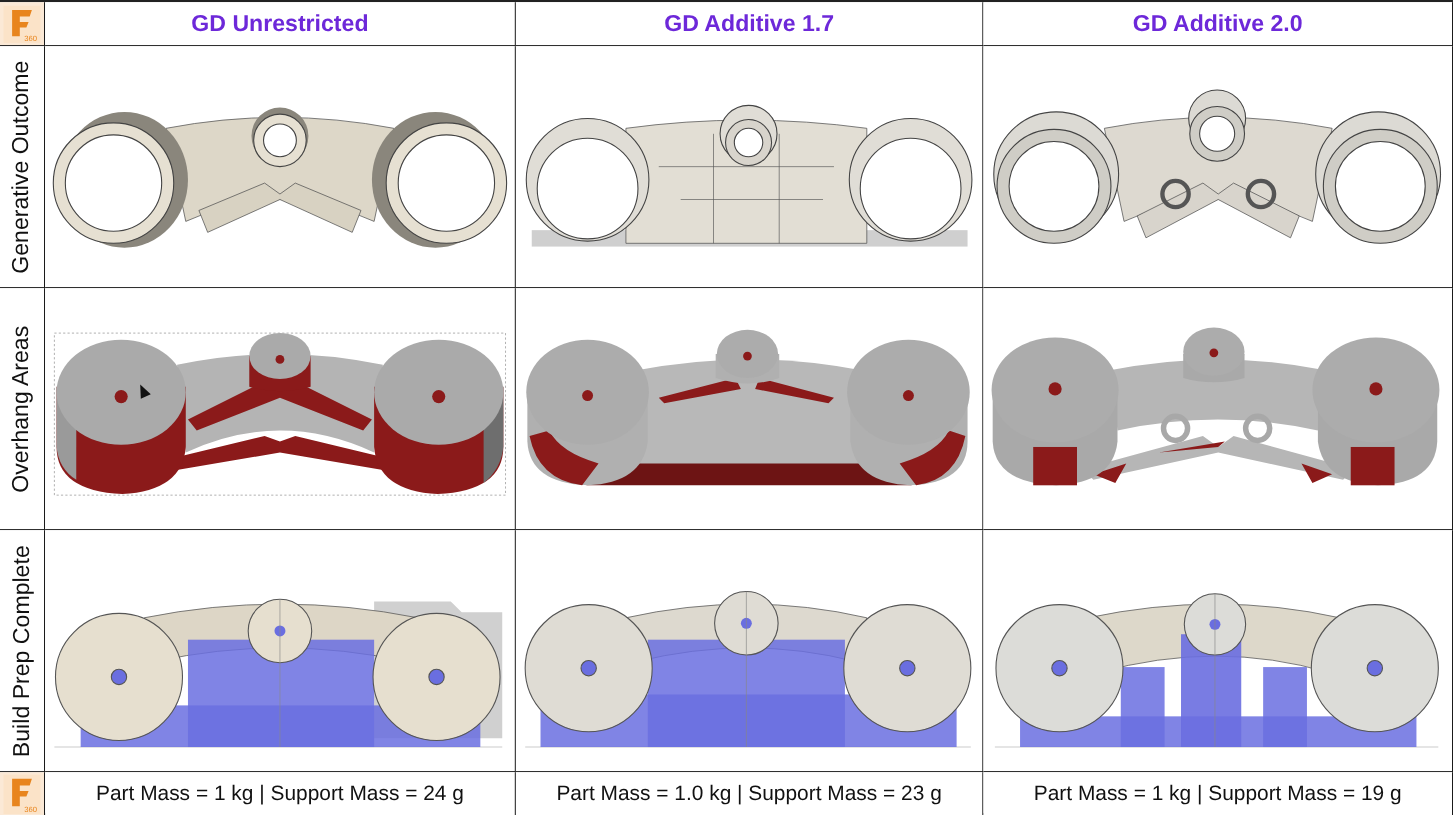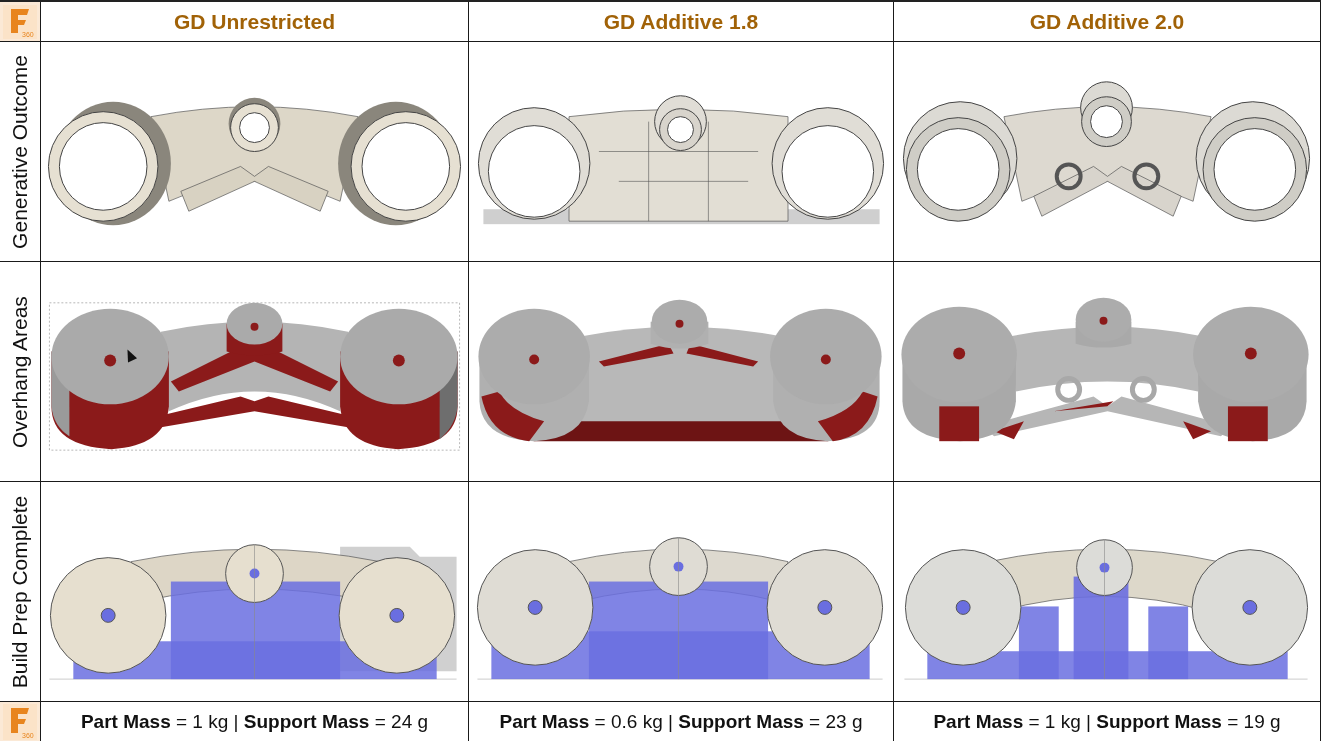--- a/index.html
+++ b/index.html
@@ -6,45 +6,45 @@
   body { width:1321px; height:741px; overflow:hidden; font-family:"Liberation Sans", sans-serif; }
   .grid {
     position:absolute; left:0; top:0; width:1321px; height:741px;
     display:grid;
     grid-template-columns: 41px 428px 425px 427px;
     grid-template-rows: 40px 220px 220px 220px 41px;
     box-sizing:border-box;
     border-top:2px solid #222; border-bottom:2px solid #222; border-right:1px solid #222;
   }
   .cell { border-right:1px solid #1a1a1a; border-bottom:1px solid #1a1a1a; box-sizing:border-box; position:relative; overflow:hidden; background:#fff; }
-  .hdr { display:flex; align-items:center; justify-content:center; font-weight:bold; font-size:21px; color:#a16207; }
+  .hdr { display:flex; align-items:center; justify-content:center; font-weight:bold; font-size:21px; color:#6d28d9; }
   .rowlabel { display:flex; align-items:center; justify-content:center; }
   .rowlabel span { transform:rotate(-90deg); white-space:nowrap; font-size:21px; color:#111; }
   .foot { display:flex; align-items:center; justify-content:center; font-size:19px; color:#111; }
-  .foot b { font-weight:bold; }
+  .foot b { font-weight:normal; }
   .logo { display:flex; align-items:center; justify-content:center; background:#fbe9d6; }
   .logo svg { display:block; }
   .viz svg { position:absolute; left:0; top:0; width:100%; height:100%; }
   .cursor { position:absolute; left:84px; top:87px; width:0; height:0;
     border-left:5px solid transparent; border-right:5px solid transparent; border-bottom:12px solid #111; transform:rotate(-25deg); }
 </style>
 </head>
 <body>
 
 <div class="grid">
 
   <div class="cell logo">
     <svg width="34" height="34" viewBox="0 0 34 34">
       <rect x="0" y="0" width="34" height="34" fill="#fbe3c8"></rect>
       <path d="M8 4 L26 4 L24 10 L15 10 L15 15 L23 15 L21 20 L15 20 L15 28 L8 28 Z" fill="#e8851e"></path>
       <text x="19" y="32" font-size="7" fill="#e8851e" font-family="Liberation Sans, sans-serif">360</text>
     </svg>
   </div>
   <div class="cell hdr">GD Unrestricted</div>
-  <div class="cell hdr">GD Additive 1.8</div>
+  <div class="cell hdr">GD Additive 1.7</div>
   <div class="cell hdr">GD Additive 2.0</div>
 
   <div class="cell rowlabel">
       <span>Generative Outcome</span>
     </div>
   <div class="cell viz">
     <svg viewBox="0 0 428 220">
       <path d="M110 75 Q214 55 318 75 L300 160 Q214 120 128 160 Z" fill="#ddd7c8" stroke="#555" stroke-width="0.7"></path>
       <path d="M140 150 L200 125 L214 135 L228 125 L288 150 L280 170 L214 140 L148 170 Z" fill="#d8d2c2" stroke="#555" stroke-width="0.7"></path>
       <ellipse cx="72" cy="122" rx="58" ry="62" fill="#8a867c"></ellipse>
@@ -212,21 +212,21 @@
     </svg>
   </div>
   <div class="cell foot">
     <b>Part Mass</b>
       <span style="white-space:pre"> = 1 kg | </span>
       <b>Support Mass</b>
       <span style="white-space:pre"> = 24 g</span>
   </div>
   <div class="cell foot">
     <b>Part Mass</b>
-      <span style="white-space:pre"> = 0.6 kg | </span>
+      <span style="white-space:pre"> = 1.0 kg | </span>
       <b>Support Mass</b>
       <span style="white-space:pre"> = 23 g</span>
   </div>
   <div class="cell foot">
     <b>Part Mass</b>
       <span style="white-space:pre"> = 1 kg | </span>
       <b>Support Mass</b>
       <span style="white-space:pre"> = 19 g</span>
   </div>
 </div>

